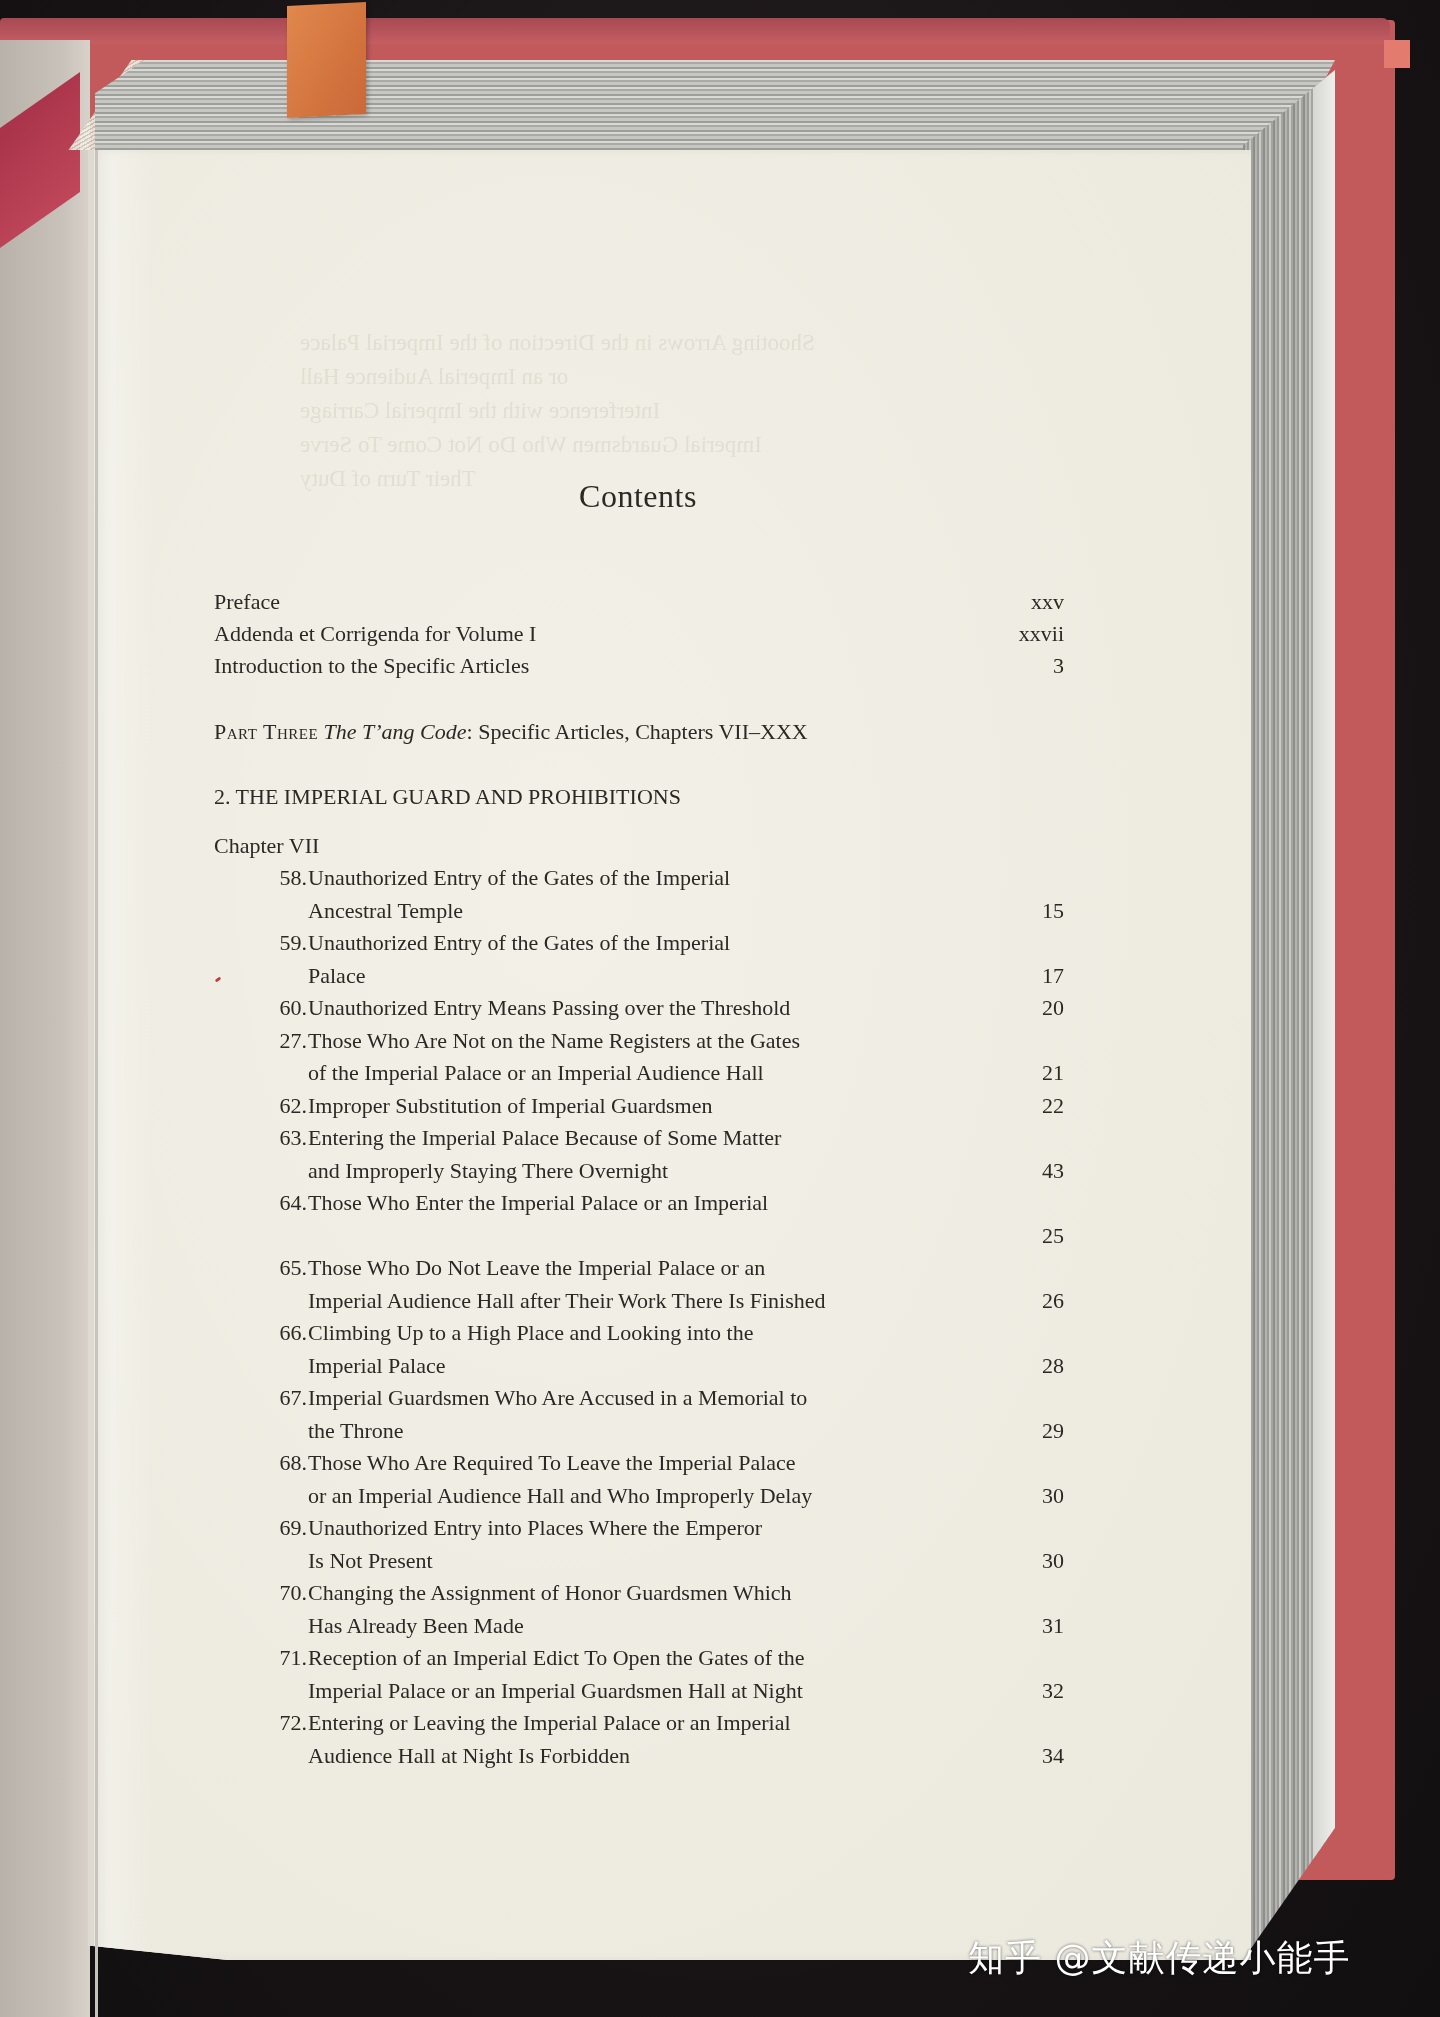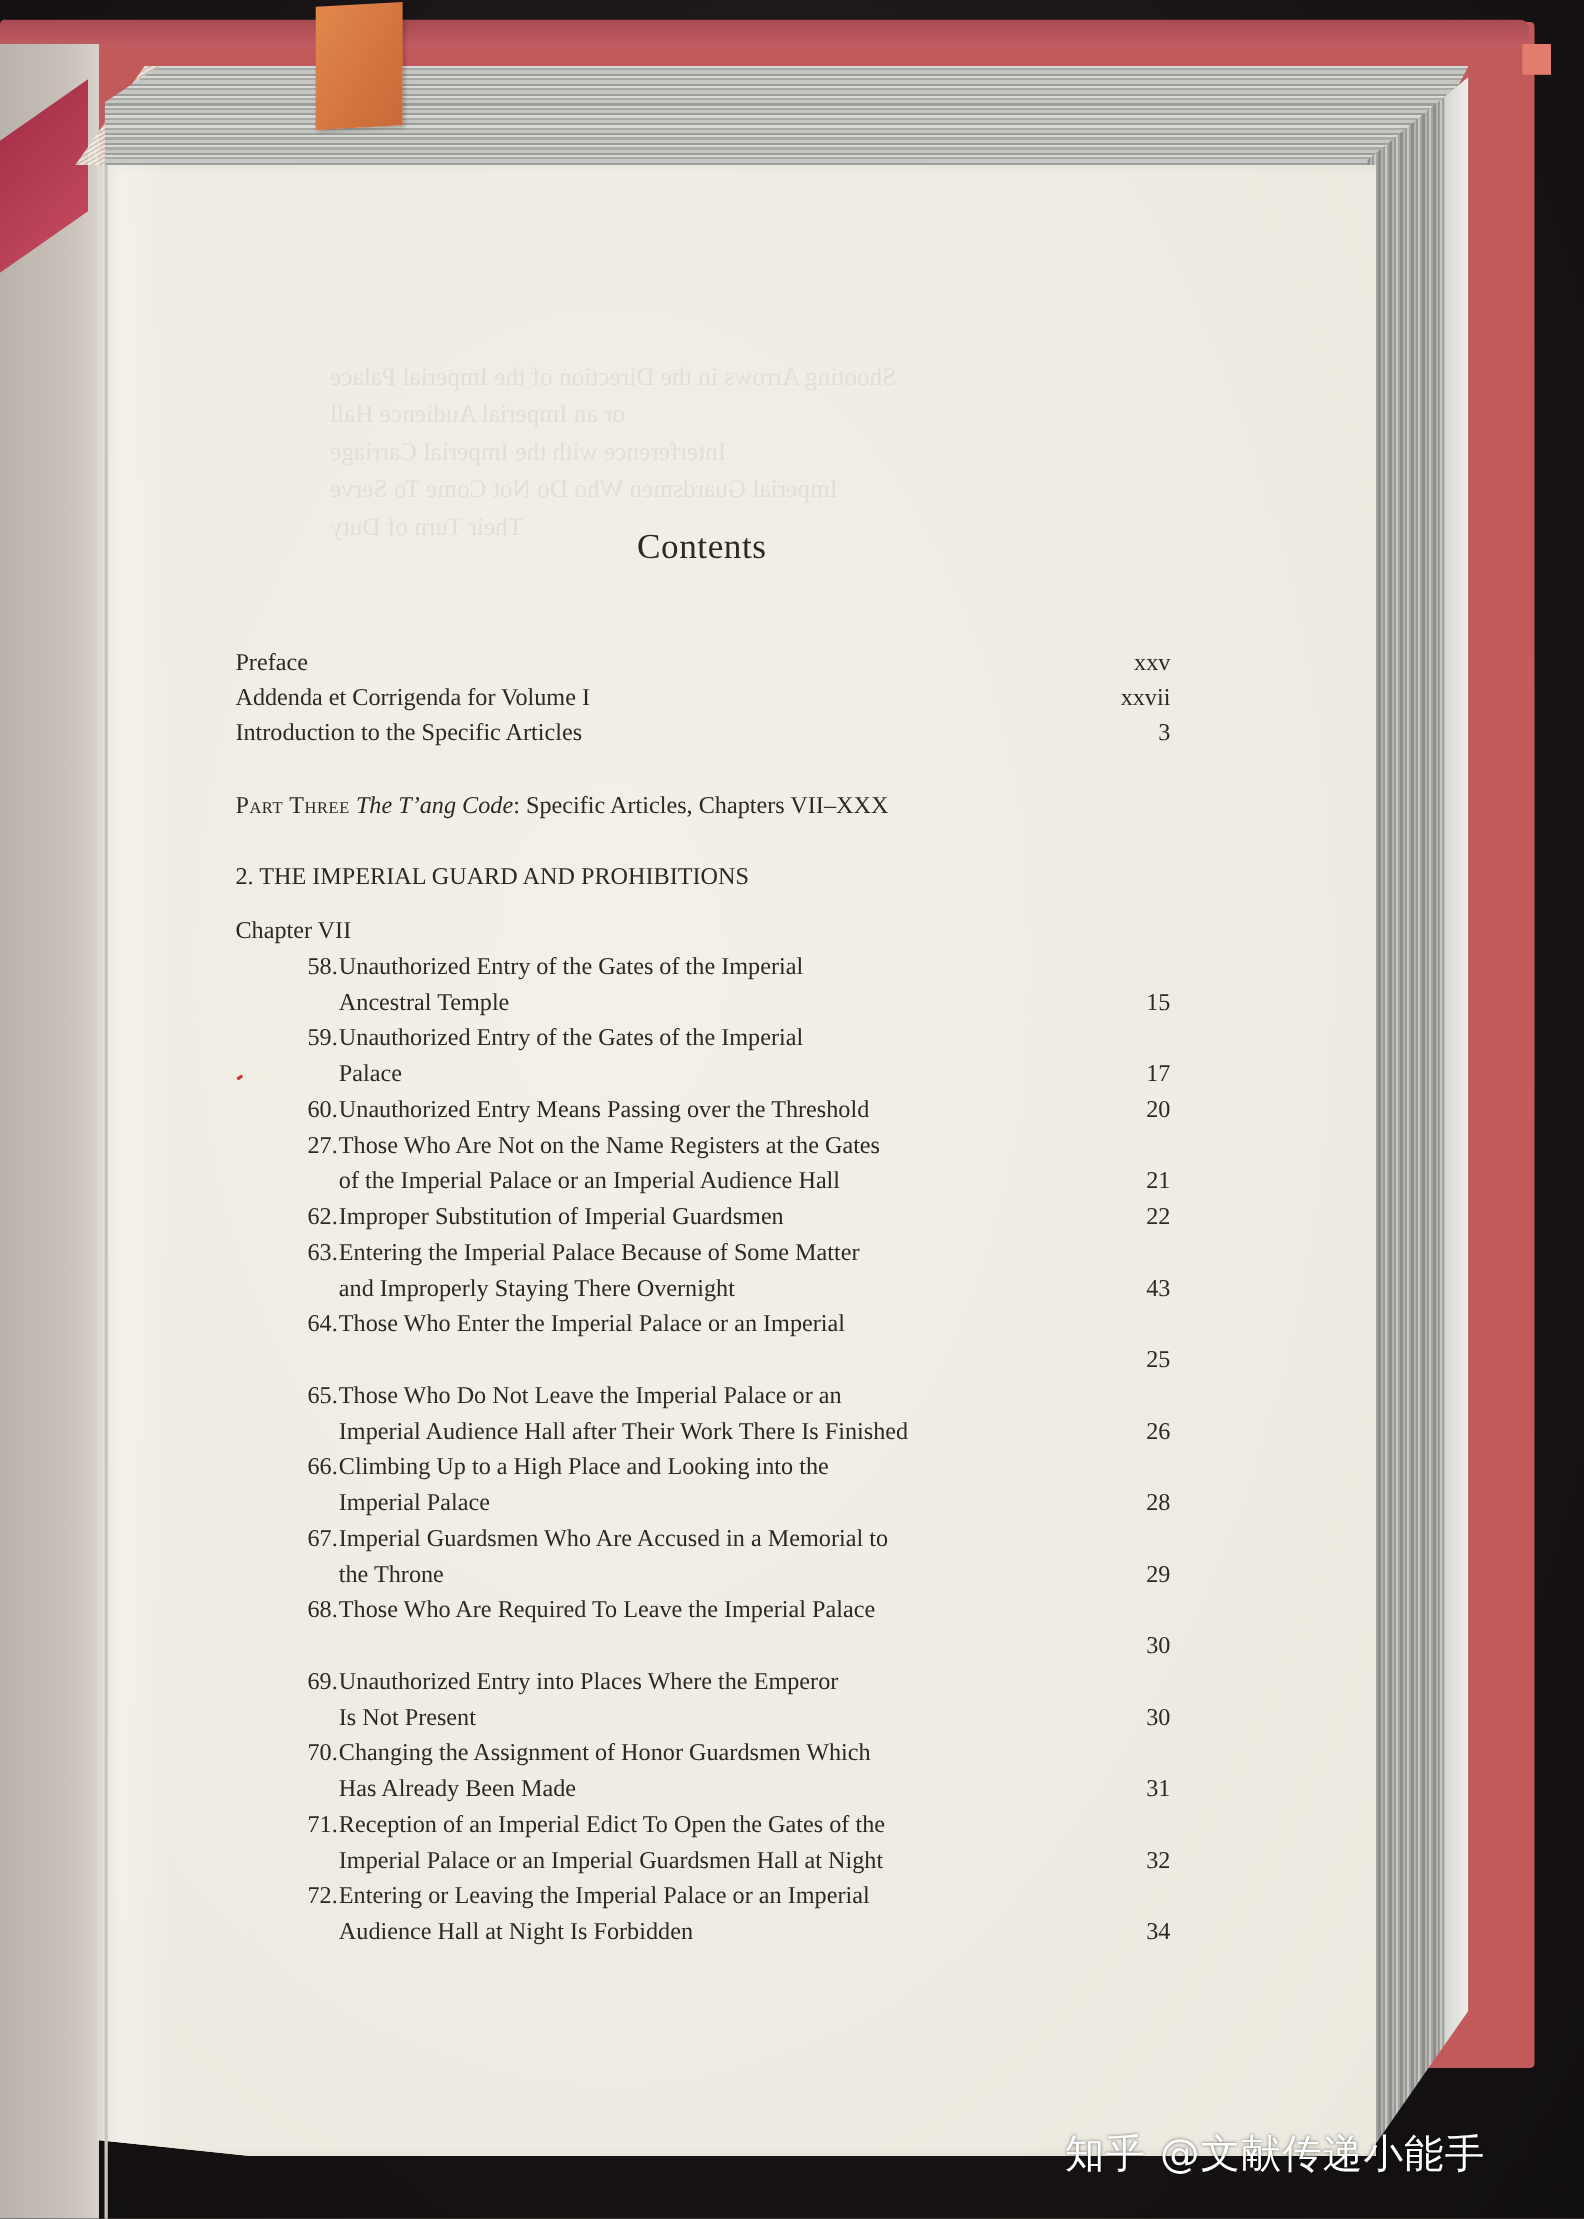--- a/index.html
+++ b/index.html
@@ -228,20 +228,21 @@
       </div>
       <div class="line" style="top: 1414.5px;">
         <span class="entry-text">the Throne</span>
         <span class="pg">29</span>
       </div>
       <div class="line" style="top: 1447px;">
         <span class="entry-num">68.</span>
         <span class="entry-text">Those Who Are Required To Leave the Imperial Palace</span>
       </div>
       <div class="line" style="top: 1479.5px;">
+        <span class="entry-text">or an Imperial Audience Hall and Who Improperly Delay</span>
         <span class="pg">30</span>
       </div>
       <div class="line" style="top: 1512px;">
         <span class="entry-num">69.</span>
         <span class="entry-text">Unauthorized Entry into Places Where the Emperor</span>
       </div>
       <div class="line" style="top: 1544.5px;">
         <span class="entry-text">Is Not Present</span>
         <span class="pg">30</span>
       </div>

